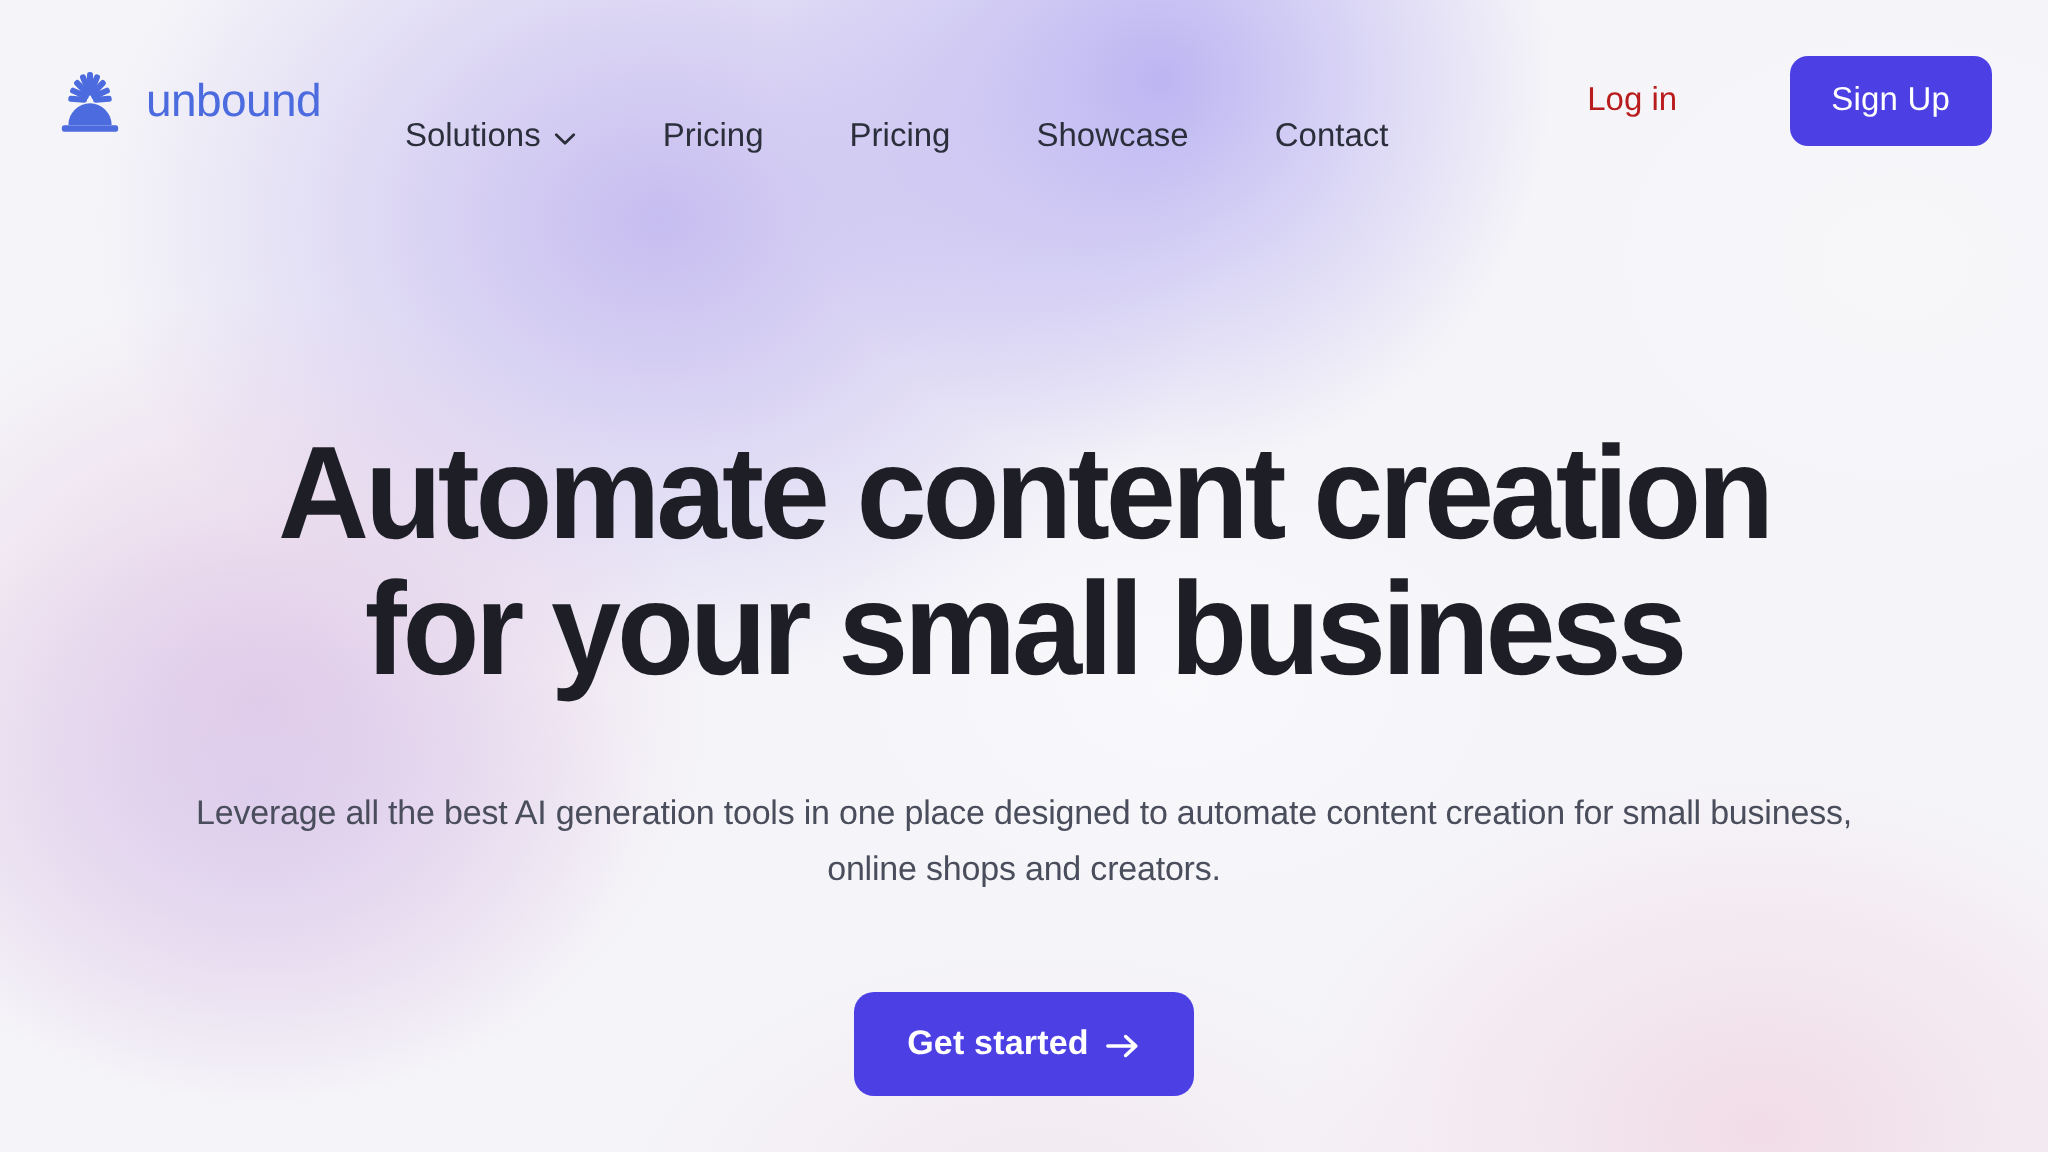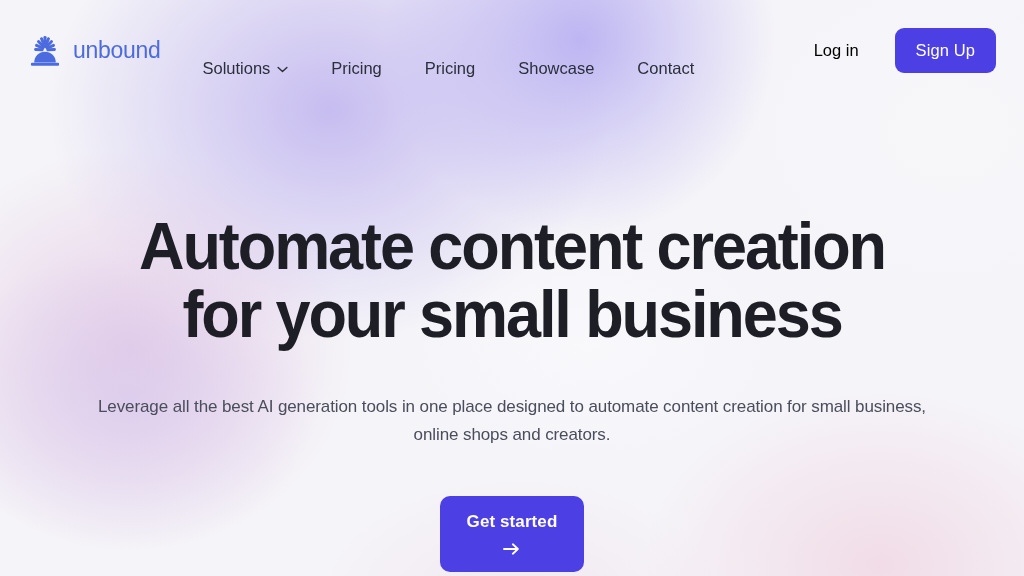--- a/index.html
+++ b/index.html
@@ -139,23 +139,23 @@
     margin-top: 2px;
   }
 
   .nav-right {
     display: flex;
     align-items: center;
     gap: 0;
   }
   .login-link {
     font-size: 16.5px;
-    color: #000000;
+    color: #b91c1c;
     text-decoration: none;
-    margin-right: 36px;
+    margin-right: 56px;
     white-space: nowrap;
     cursor: pointer;
   }
   .signup-btn {
     background: #4C3FE4;
     color: #ffffff;
     font-size: 16.5px;
     font-weight: 400;
     border: none;
     border-radius: 9px;
@@ -211,21 +211,20 @@
     background: #4C3FE4;
     color: #ffffff;
     font-size: 17px;
     font-weight: 700;
     font-family: inherit;
     border: none;
     border-radius: 10px;
     padding: 16px 27px;
     cursor: pointer;
     letter-spacing: 0.1px;
-    flex-direction: column;
   }
   .cta-arrow {
     width: 17px;
     height: 14px;
     display: block;
     margin-top: 1px;
   }
 </style>
 </head>
 <body>

